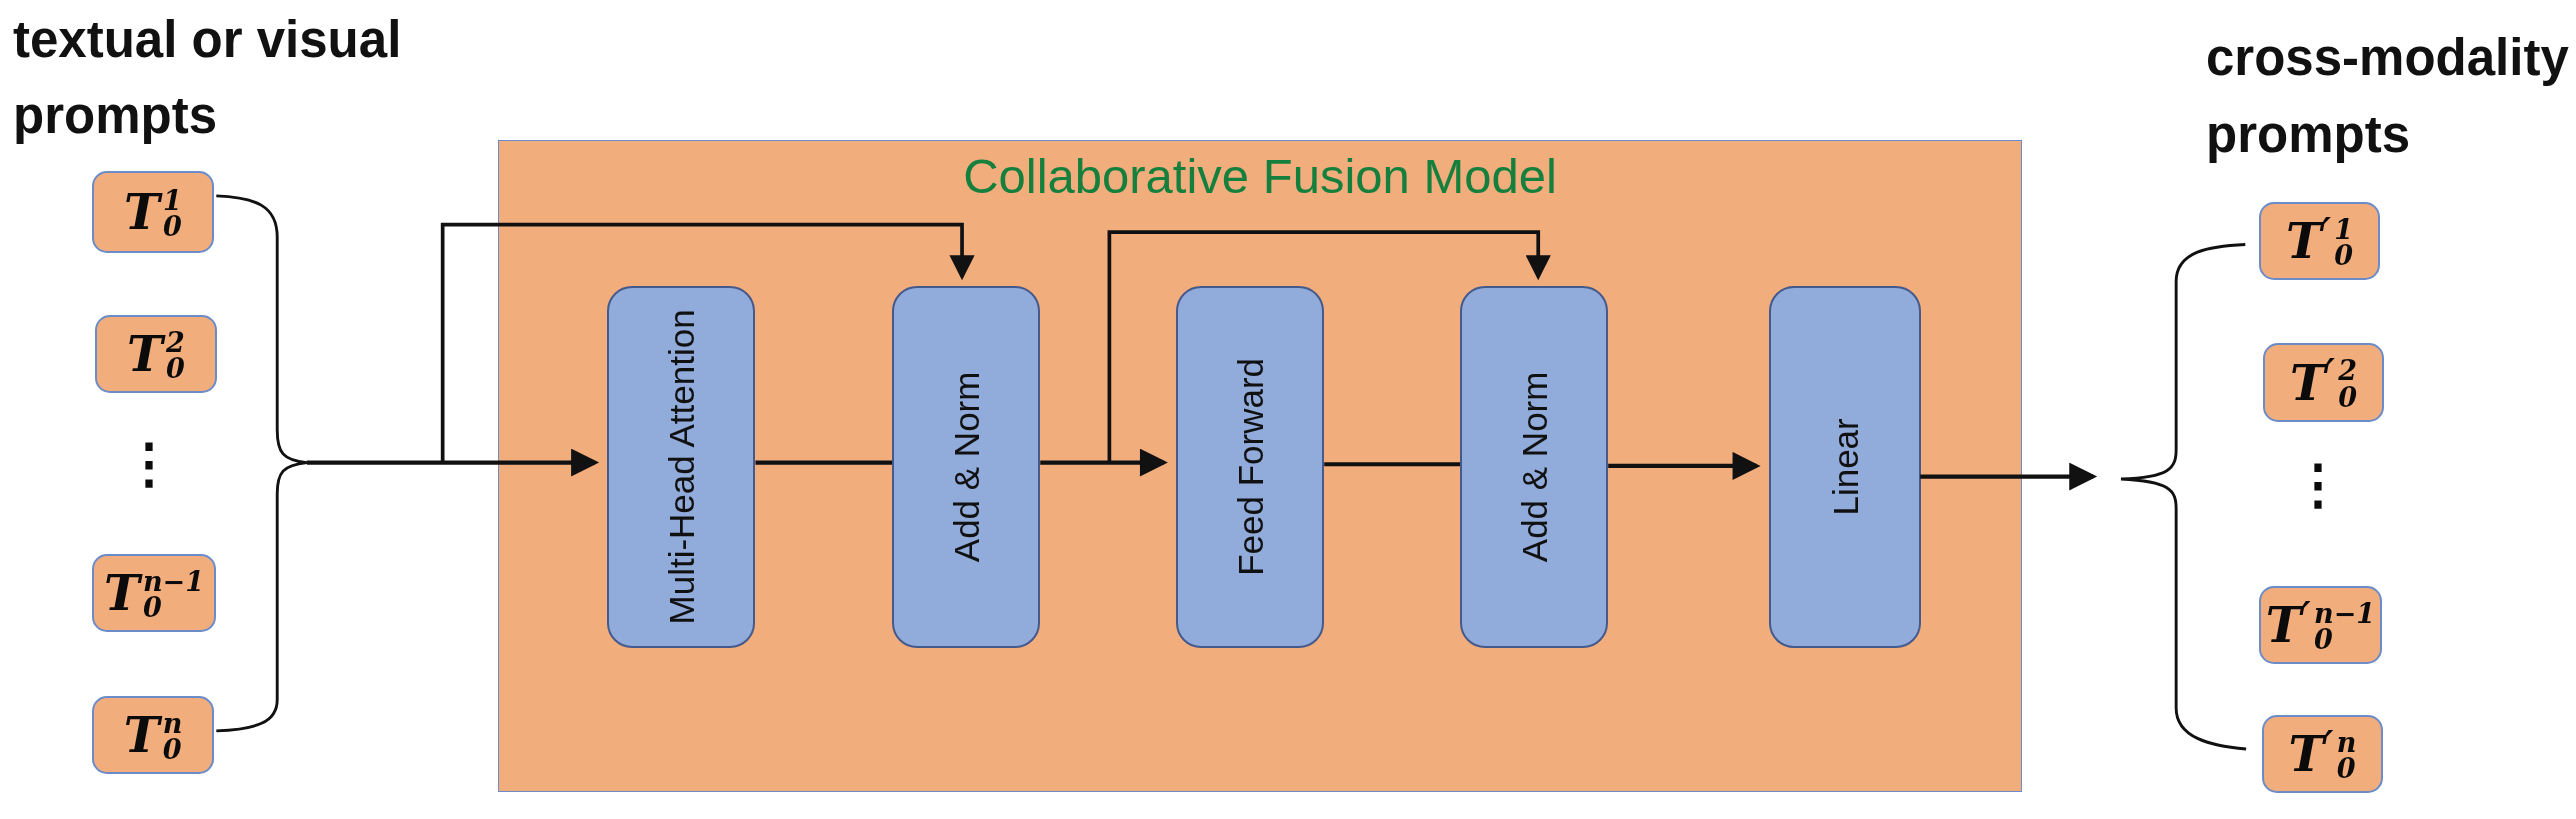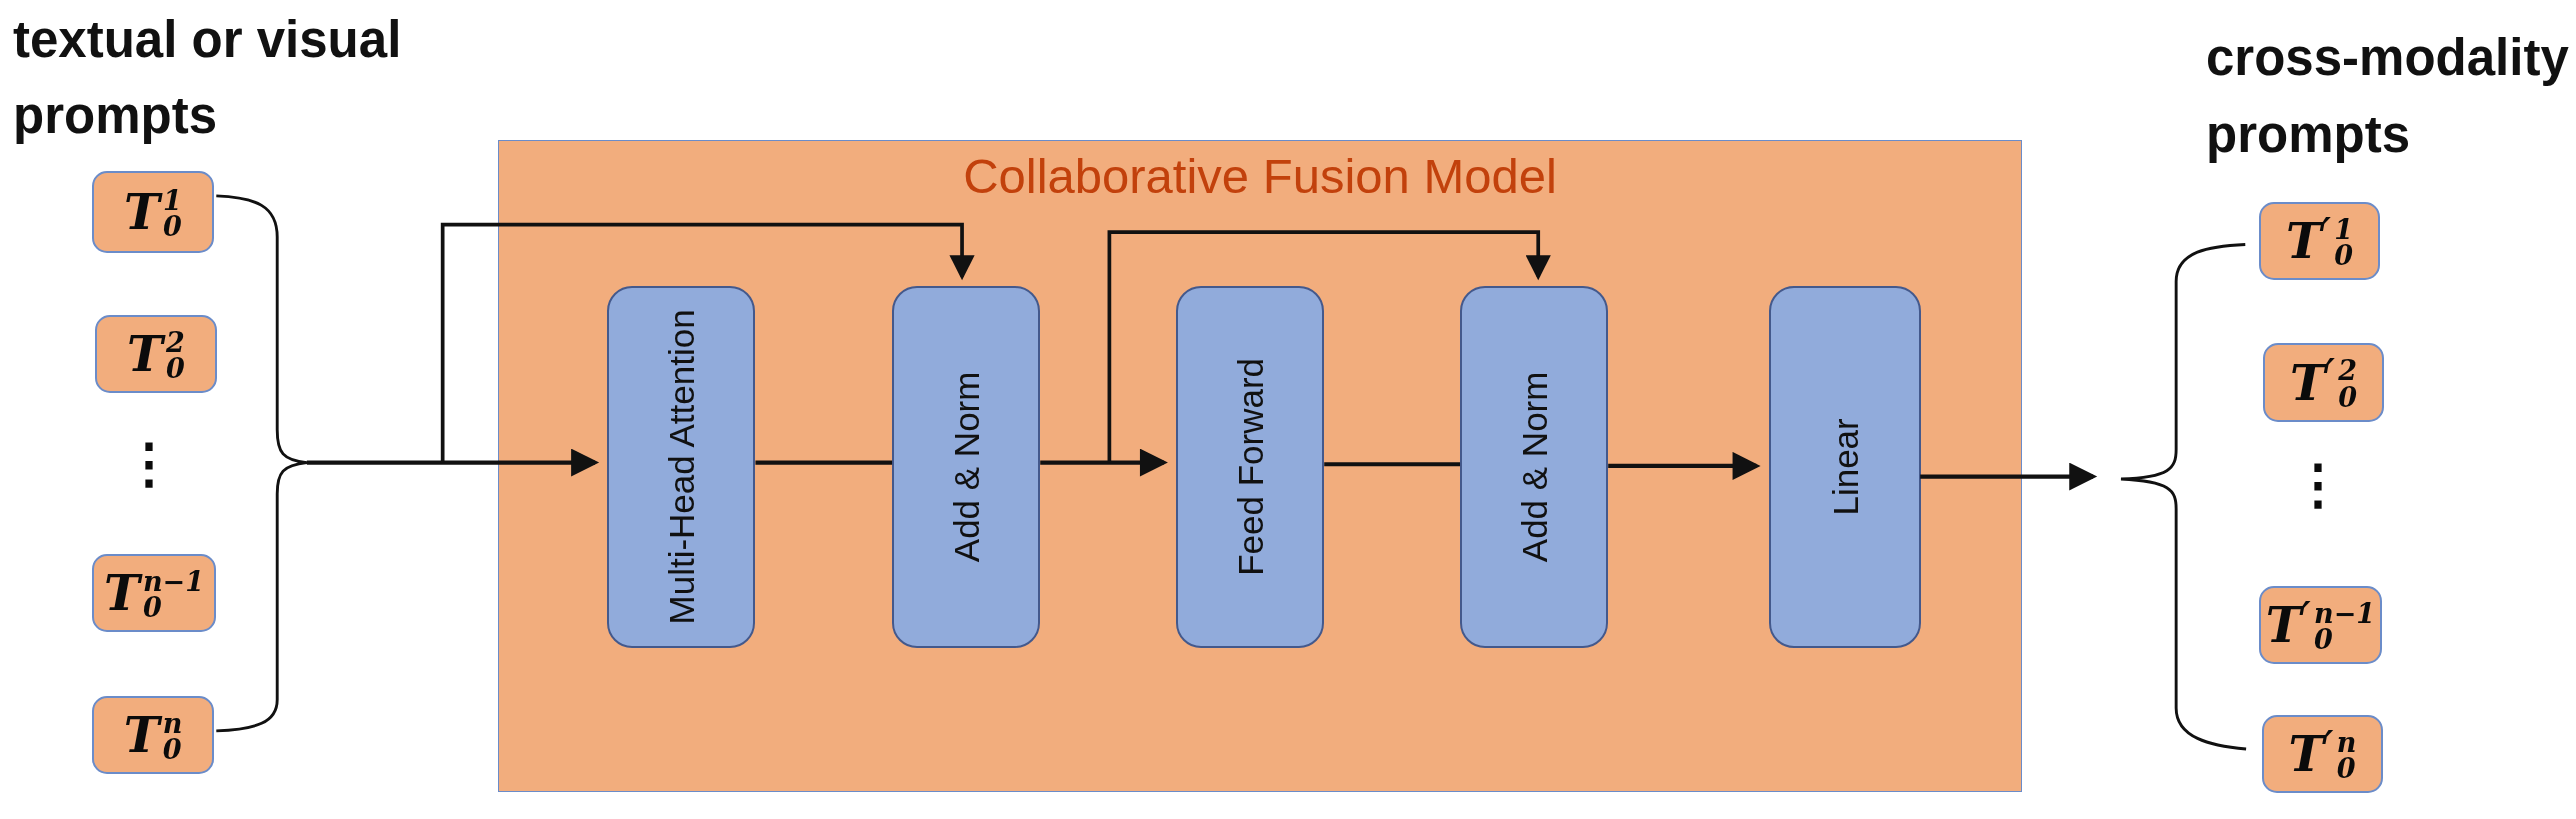--- a/index.html
+++ b/index.html
@@ -5,21 +5,21 @@
   html,body{margin:0;padding:0;background:#ffffff;}
   #canvas{position:relative;width:2576px;height:819px;background:#ffffff;overflow:hidden;
           font-family:"Liberation Sans",sans-serif;padding-left:6px;}
 
   .side-label{position:absolute;font-weight:700;font-size:51px;line-height:1.5;color:#111;}
   .side-label span{display:block;white-space:nowrap;}
 
   .panel{position:absolute;left:498px;top:140px;width:1524px;height:652px;
          background:#F2AD7D;border:1.6px solid #6B8CC9;box-sizing:border-box;}
   .panel-title{position:absolute;left:498px;top:148px;width:1524px;text-align:center;
-               font-size:49px;color:#c2410c;font-weight:400;}
+               font-size:49px;color:#15803d;font-weight:400;}
 
   .block{position:absolute;top:286px;width:148px;height:362px;background:#91ABDB;
          border:2.5px solid #44598C;border-radius:25px;box-sizing:border-box;
          display:flex;align-items:center;justify-content:center;}
   .vlabel{transform:rotate(-90deg);width:349px;text-align:center;
           font-size:35px;line-height:1.08;color:#111;flex:none;}
 
   .token{position:absolute;background:#F2AD7D;border:2.5px solid #6B8CC9;border-radius:15px;
          box-sizing:border-box;display:flex;align-items:center;justify-content:center;
          font-family:"DejaVu Serif",serif;font-style:italic;font-weight:700;color:#0b0b0b;}

